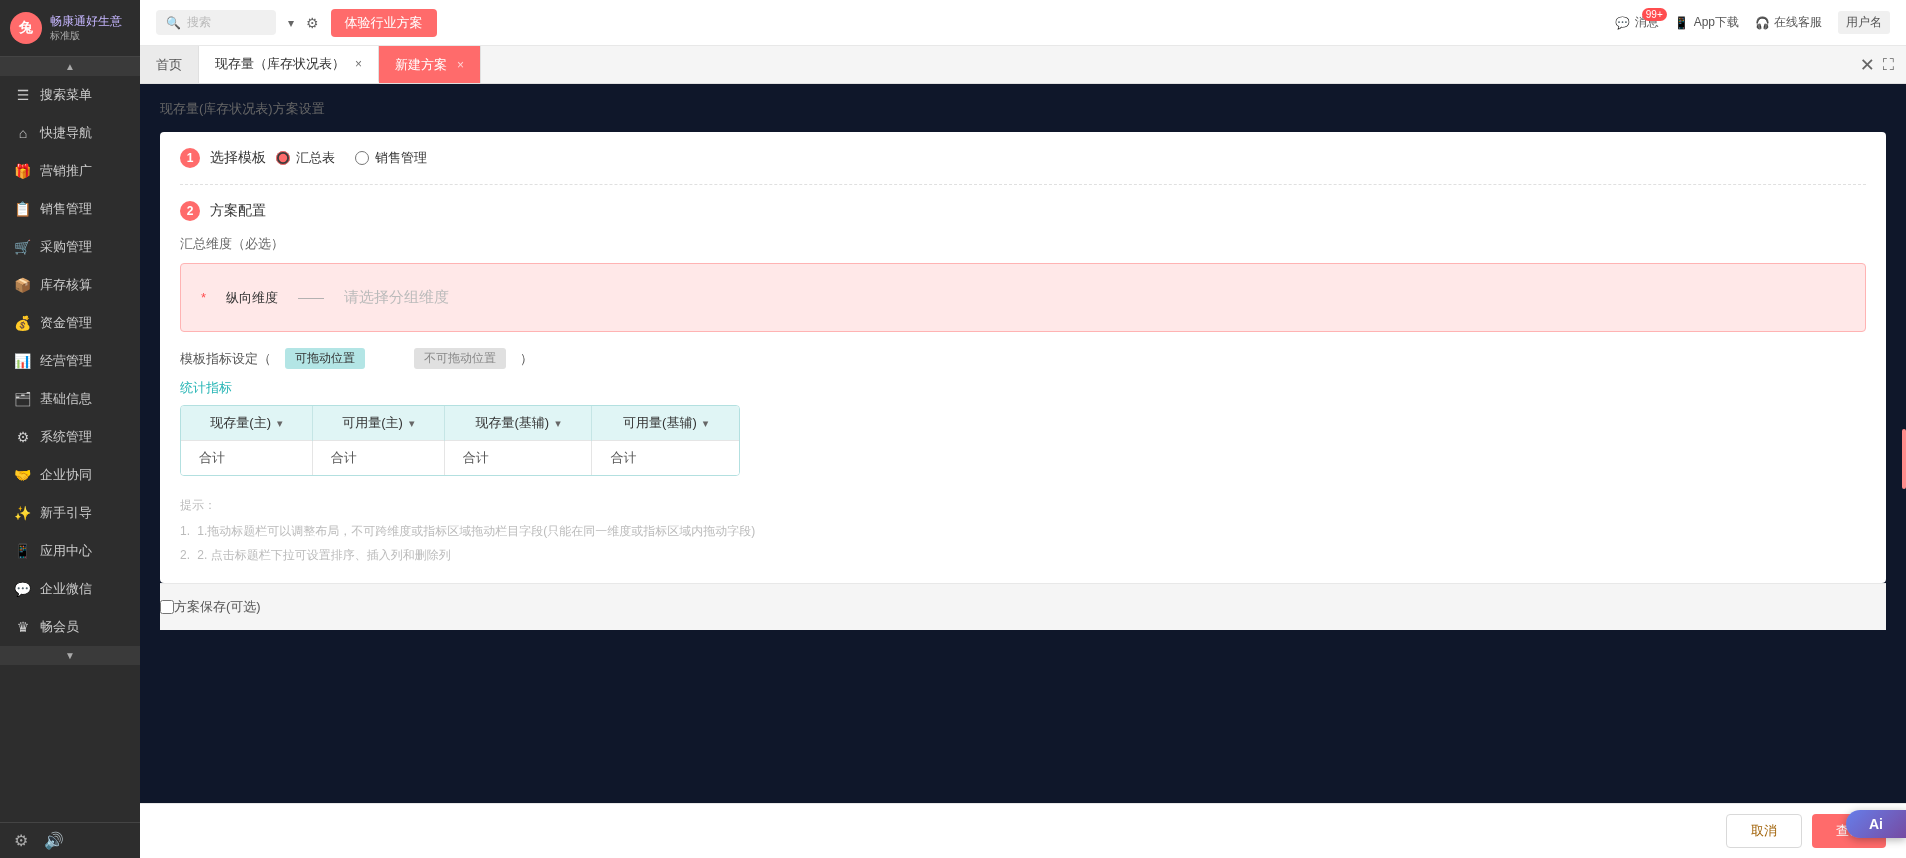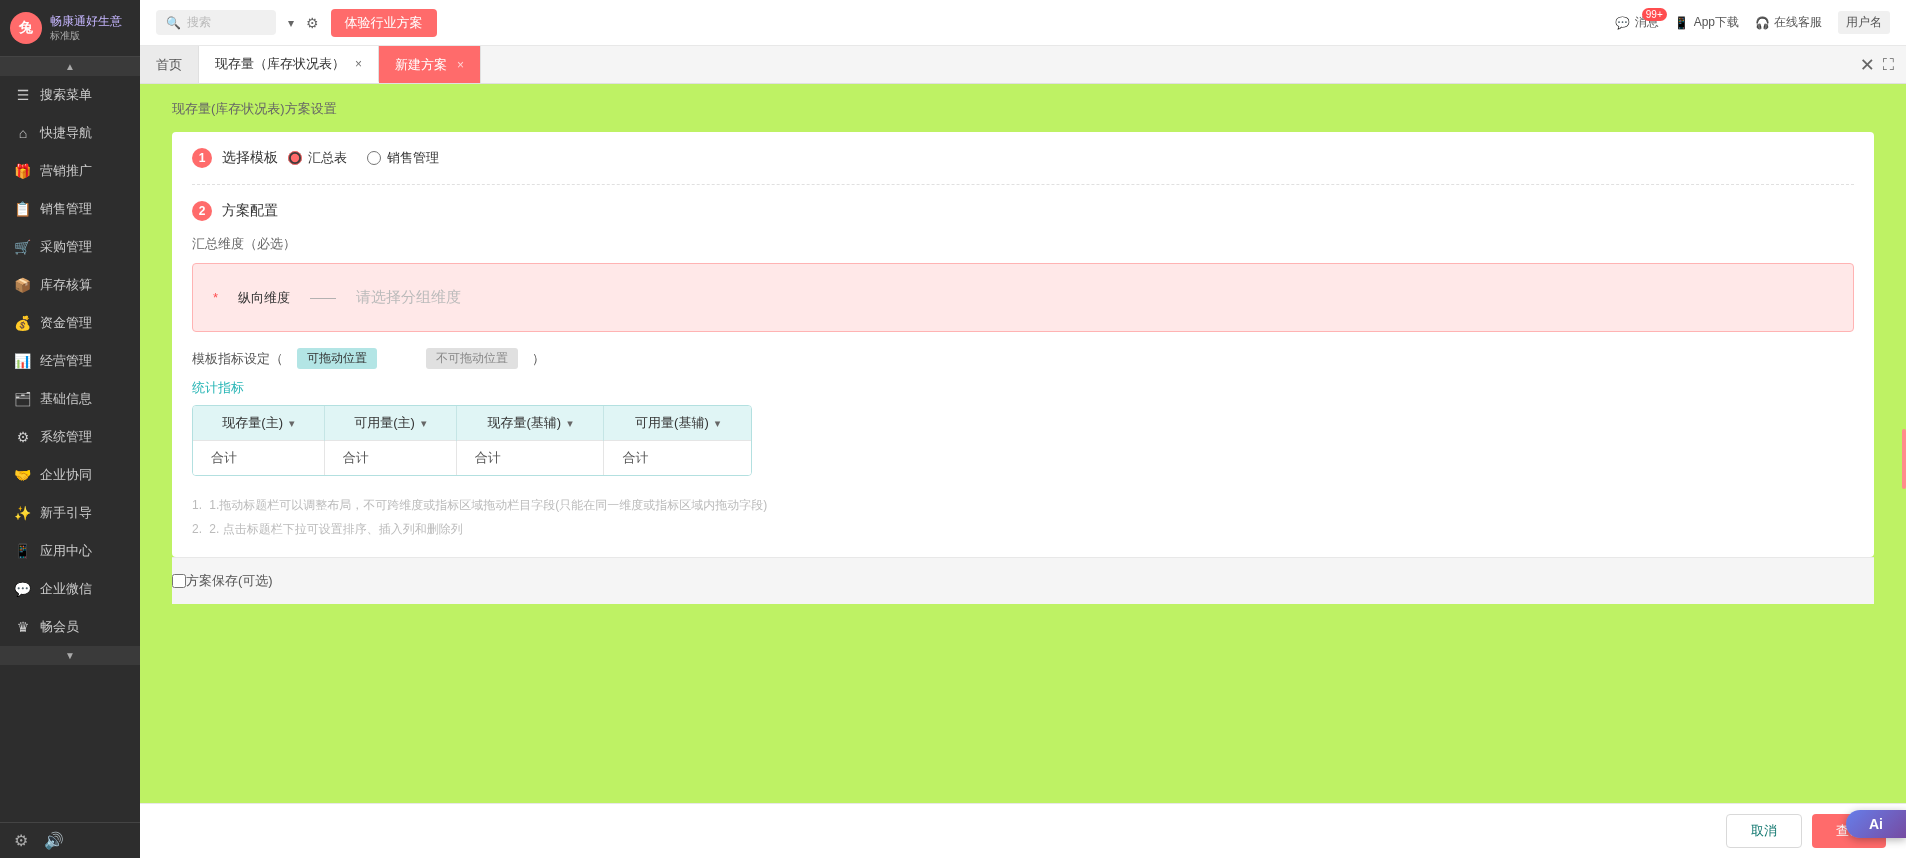--- a/index.html
+++ b/index.html
@@ -110,22 +110,22 @@
     .tab.active { background: #fff; color: #333; border-bottom: 2px solid transparent; }
     .tab.new-scheme { background: #ff6b6b; color: white; }
     .tab .tab-close { font-size: 12px; cursor: pointer; margin-left: 4px; opacity: 0.7; }
     .tab-window-controls { margin-left: auto; display: flex; align-items: center; gap: 8px; padding: 0 12px; }
     .tab-window-controls span { cursor: pointer; font-size: 16px; color: #666; }
 
     
     .content {
       flex: 1;
       overflow-y: auto;
-      padding: 16px 32px;
-      background: #bef264;
+      padding: 16px 20px;
+      background: #0f172a;
     }
 
     .page-title {
       font-size: 13px; color: #666; margin-bottom: 14px;
     }
 
     .section {
       background: #fff;
       border-radius: 4px;
       padding: 16px 20px;
@@ -214,21 +214,21 @@
     .footer-label { font-size: 13px; color: #555; }
 
     .action-bar {
       display: flex; justify-content: flex-end; gap: 10px;
       padding: 10px 20px;
       background: #fff;
       border-top: 1px solid #e8e8e8;
       flex-shrink: 0;
     }
     .btn-cancel {
-      background: #fff; border: 1px solid #d9d9d9; color: #0f766e;
+      background: #fff; border: 1px solid #d9d9d9; color: #a16207;
       padding: 7px 24px; border-radius: 4px; cursor: pointer; font-size: 13px;
     }
     .btn-query {
       background: #ff6b6b; color: white; border: none;
       padding: 7px 24px; border-radius: 4px; cursor: pointer; font-size: 13px;
     }
 
     
     .ai-float {
       position: fixed;
@@ -472,20 +472,21 @@
               <td>合计</td>
               <td>合计</td>
               <td>合计</td>
             </tr>
           </tbody>
         </table>
       </div>
 
       
       <div class="hints">
+        <div style="margin-bottom:2px;">提示：</div>
         <div>
           <span class="hint-num">1.</span>
           <span>1.拖动标题栏可以调整布局，不可跨维度或指标区域拖动栏目字段(只能在同一维度或指标区域内拖动字段)</span>
         </div>
         <div>
           <span class="hint-num">2.</span>
           <span>2. 点击标题栏下拉可设置排序、插入列和删除列</span>
         </div>
       </div>
 

